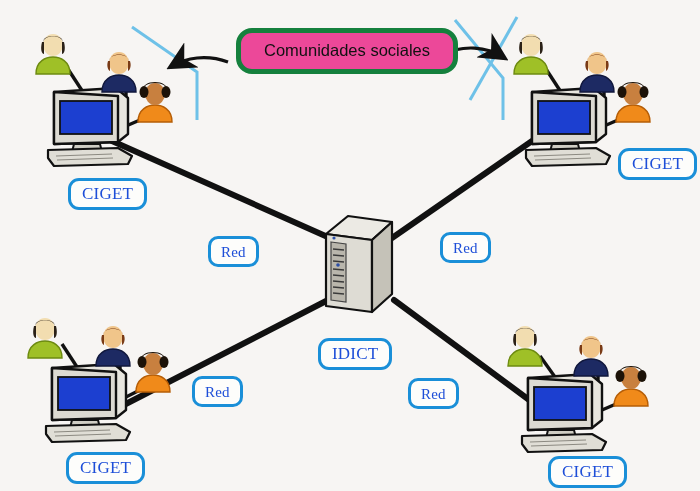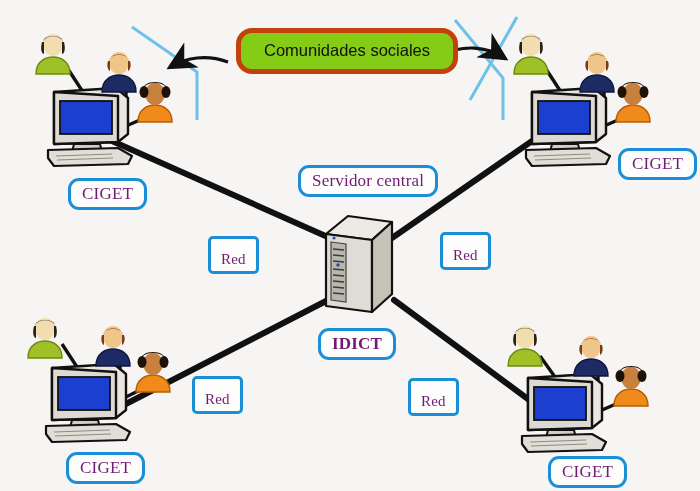--- a/index.html
+++ b/index.html
@@ -15,36 +15,36 @@
   svg.layer{position:absolute;left:0;top:0;width:700px;height:491px;overflow:visible;}
   svg.layer.links{z-index:1;}
   svg.layer.arrows{z-index:6;}
 
   
   .pill{
     position:absolute;z-index:7;
     background:#fdfdfb;
     border:3px solid #1a8fd8;
     border-radius:11px;
-    color:#701a75;
+    color:#1d4ed8;
     font-family:"Liberation Serif", serif;
     font-size:17px;
     line-height:1;
     padding:4px 11px 5px 11px;
     white-space:nowrap;
     box-shadow:0 0 0 1px rgba(255,255,255,.6) inset;
     letter-spacing:.2px;
   }
-  .pill.small{font-size:15px;border-radius:5px;padding:13px 10px 4px 10px;}
+  .pill.small{font-size:15px;border-radius:10px;padding:6px 10px 4px 10px;}
 
   
   .callout{
     position:absolute;z-index:8;
-    background:#84cc16;
-    border:5px solid #c2410c;
+    background:#ec4899;
+    border:5px solid #15803d;
     border-radius:16px;
     padding:7px 13px 9px 13px;
     text-align:center;
     color:#111;
     font-family:"Liberation Sans", sans-serif;
     font-size:16.5px;
     line-height:1.23;
     width:186px;
   }
 
@@ -109,22 +109,21 @@
         <line x1="11" y1="63" x2="22" y2="64"></line>
         <line x1="11" y1="69" x2="22" y2="70"></line>
         <line x1="11" y1="75" x2="22" y2="76"></line>
         <line x1="11" y1="81" x2="22" y2="82"></line>
       </g>
       <circle cx="16" cy="53" r="1.8" fill="#2b4fa8"></circle>
       <circle cx="12" cy="26" r="1.6" fill="#2b4fa8"></circle>
     </svg>
   </div>
 
-  <div class="pill" style="left:298px;top:165px;">Servidor central</div>
-  <div class="pill" style="left:318px;top:328px;font-weight:bold;">IDICT</div>
+  <div class="pill" style="left:318px;top:338px;">IDICT</div>
 
   <div class="pill small" style="left:208px;top:236px;">Red</div>
   <div class="pill small" style="left:440px;top:232px;">Red</div>
   <div class="pill small" style="left:192px;top:376px;">Red</div>
   <div class="pill small" style="left:408px;top:378px;">Red</div>
 
   <div class="cluster" style="left:14px;top:22px;">
     <svg viewBox="0 0 180 150" width="180" height="150">
 
       <line x1="52" y1="44" x2="82" y2="90" stroke="#111" stroke-width="3.4"></line>

